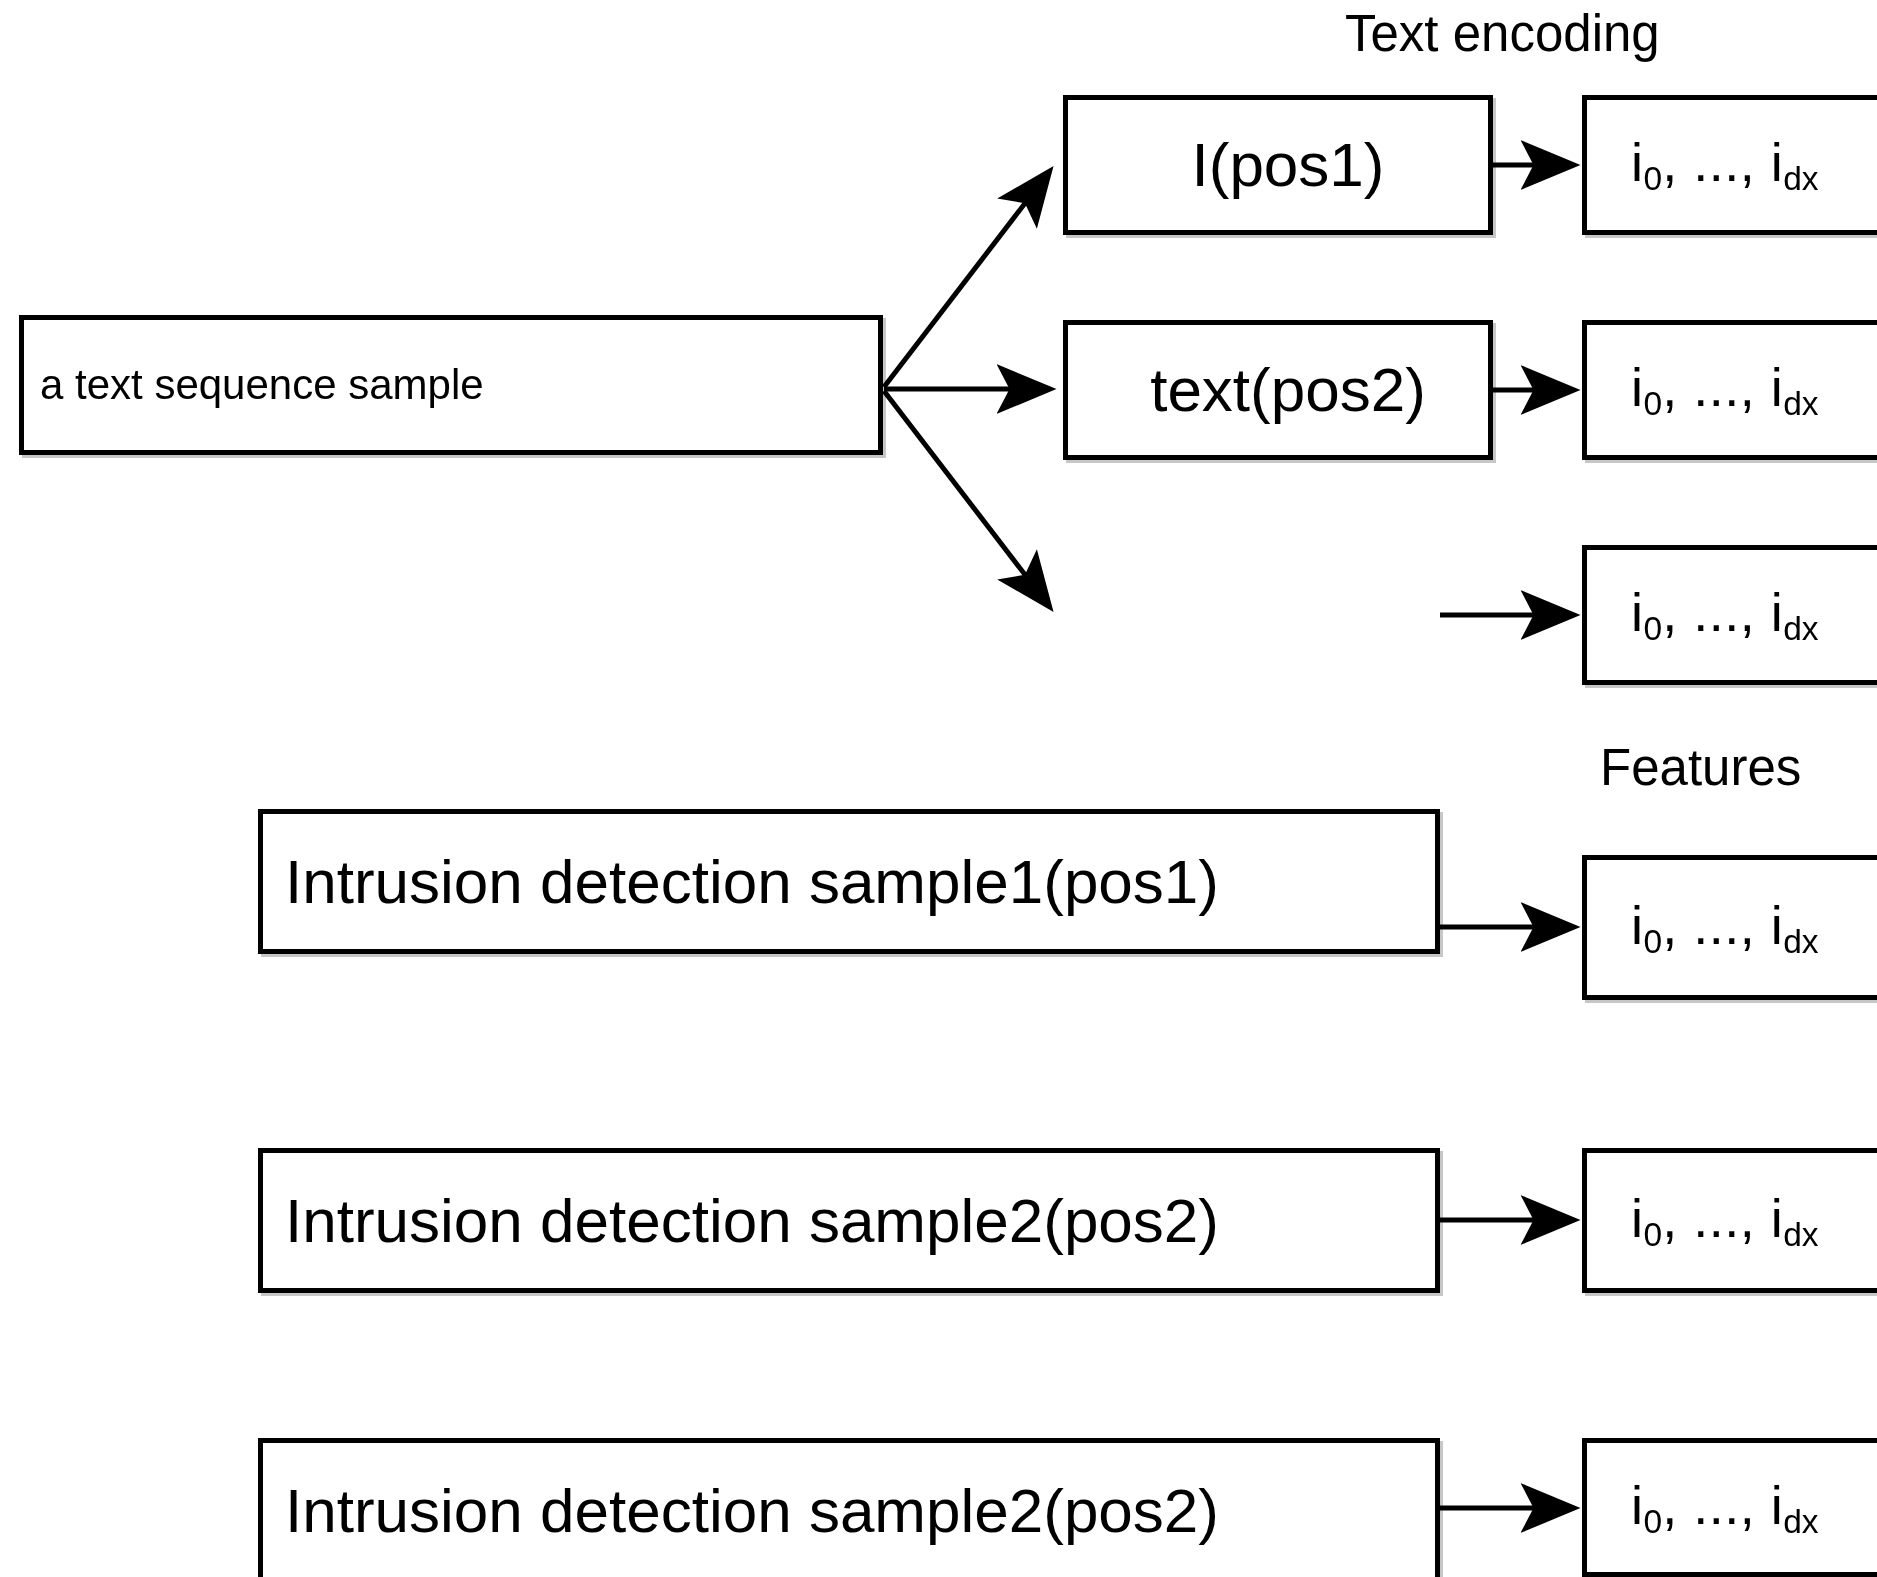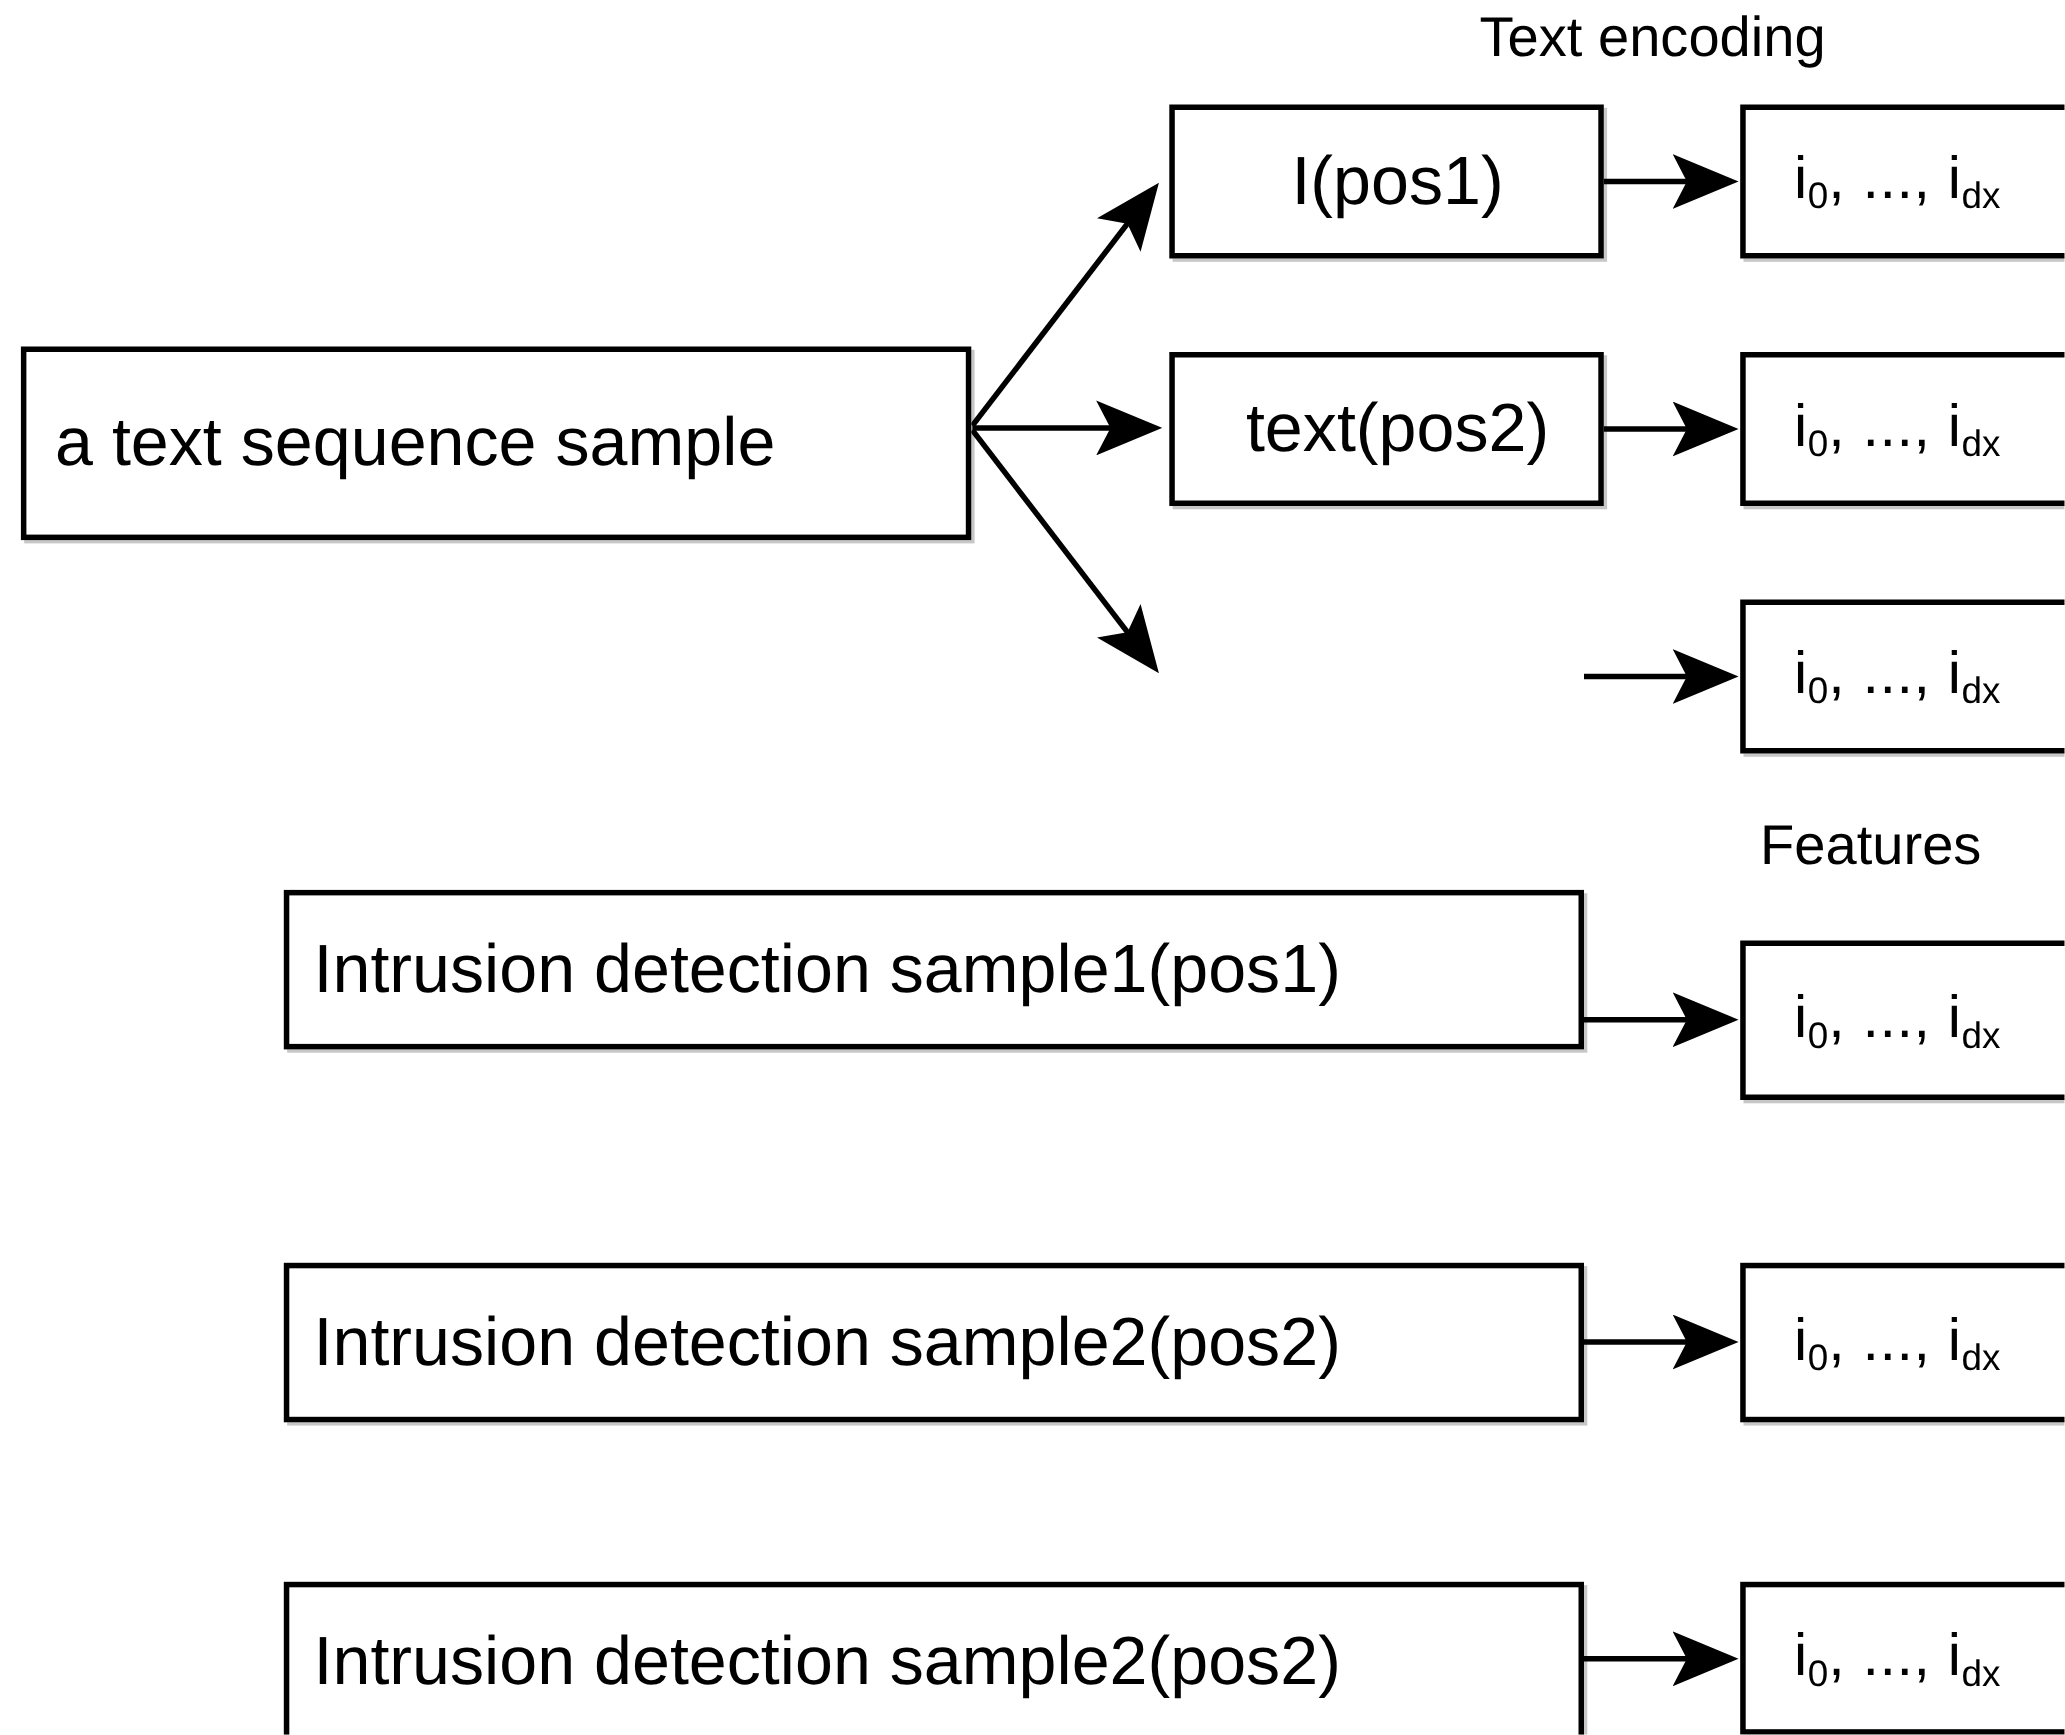--- a/index.html
+++ b/index.html
@@ -61,29 +61,29 @@
     position: absolute;
     left: 0;
     top: 0;
     width: 1877px;
     height: 1577px;
     pointer-events: none;
   }
 
   
   #source-box {
-    left: 19px;  top: 315px;  width: 864px;  height: 176px;
-    font-size: 62px;
+    left: 19px;  top: 315px;  width: 864px;  height: 140px;
+    font-size: 42px;
     justify-content: flex-start;
-    padding-left: 26px;
+    padding-left: 16px;
   }
 
   .token-box {
     left: 1063px;
-    width: 395px;
+    width: 430px;
     height: 140px;
     font-size: 62px;
     padding-left: 20px;
   }
   #token-box-0 { top: 95px;  }
   #token-box-1 { top: 320px; }
   #token-box-2 { top: 545px; }
 
   .sample-box {
     left: 258px;

